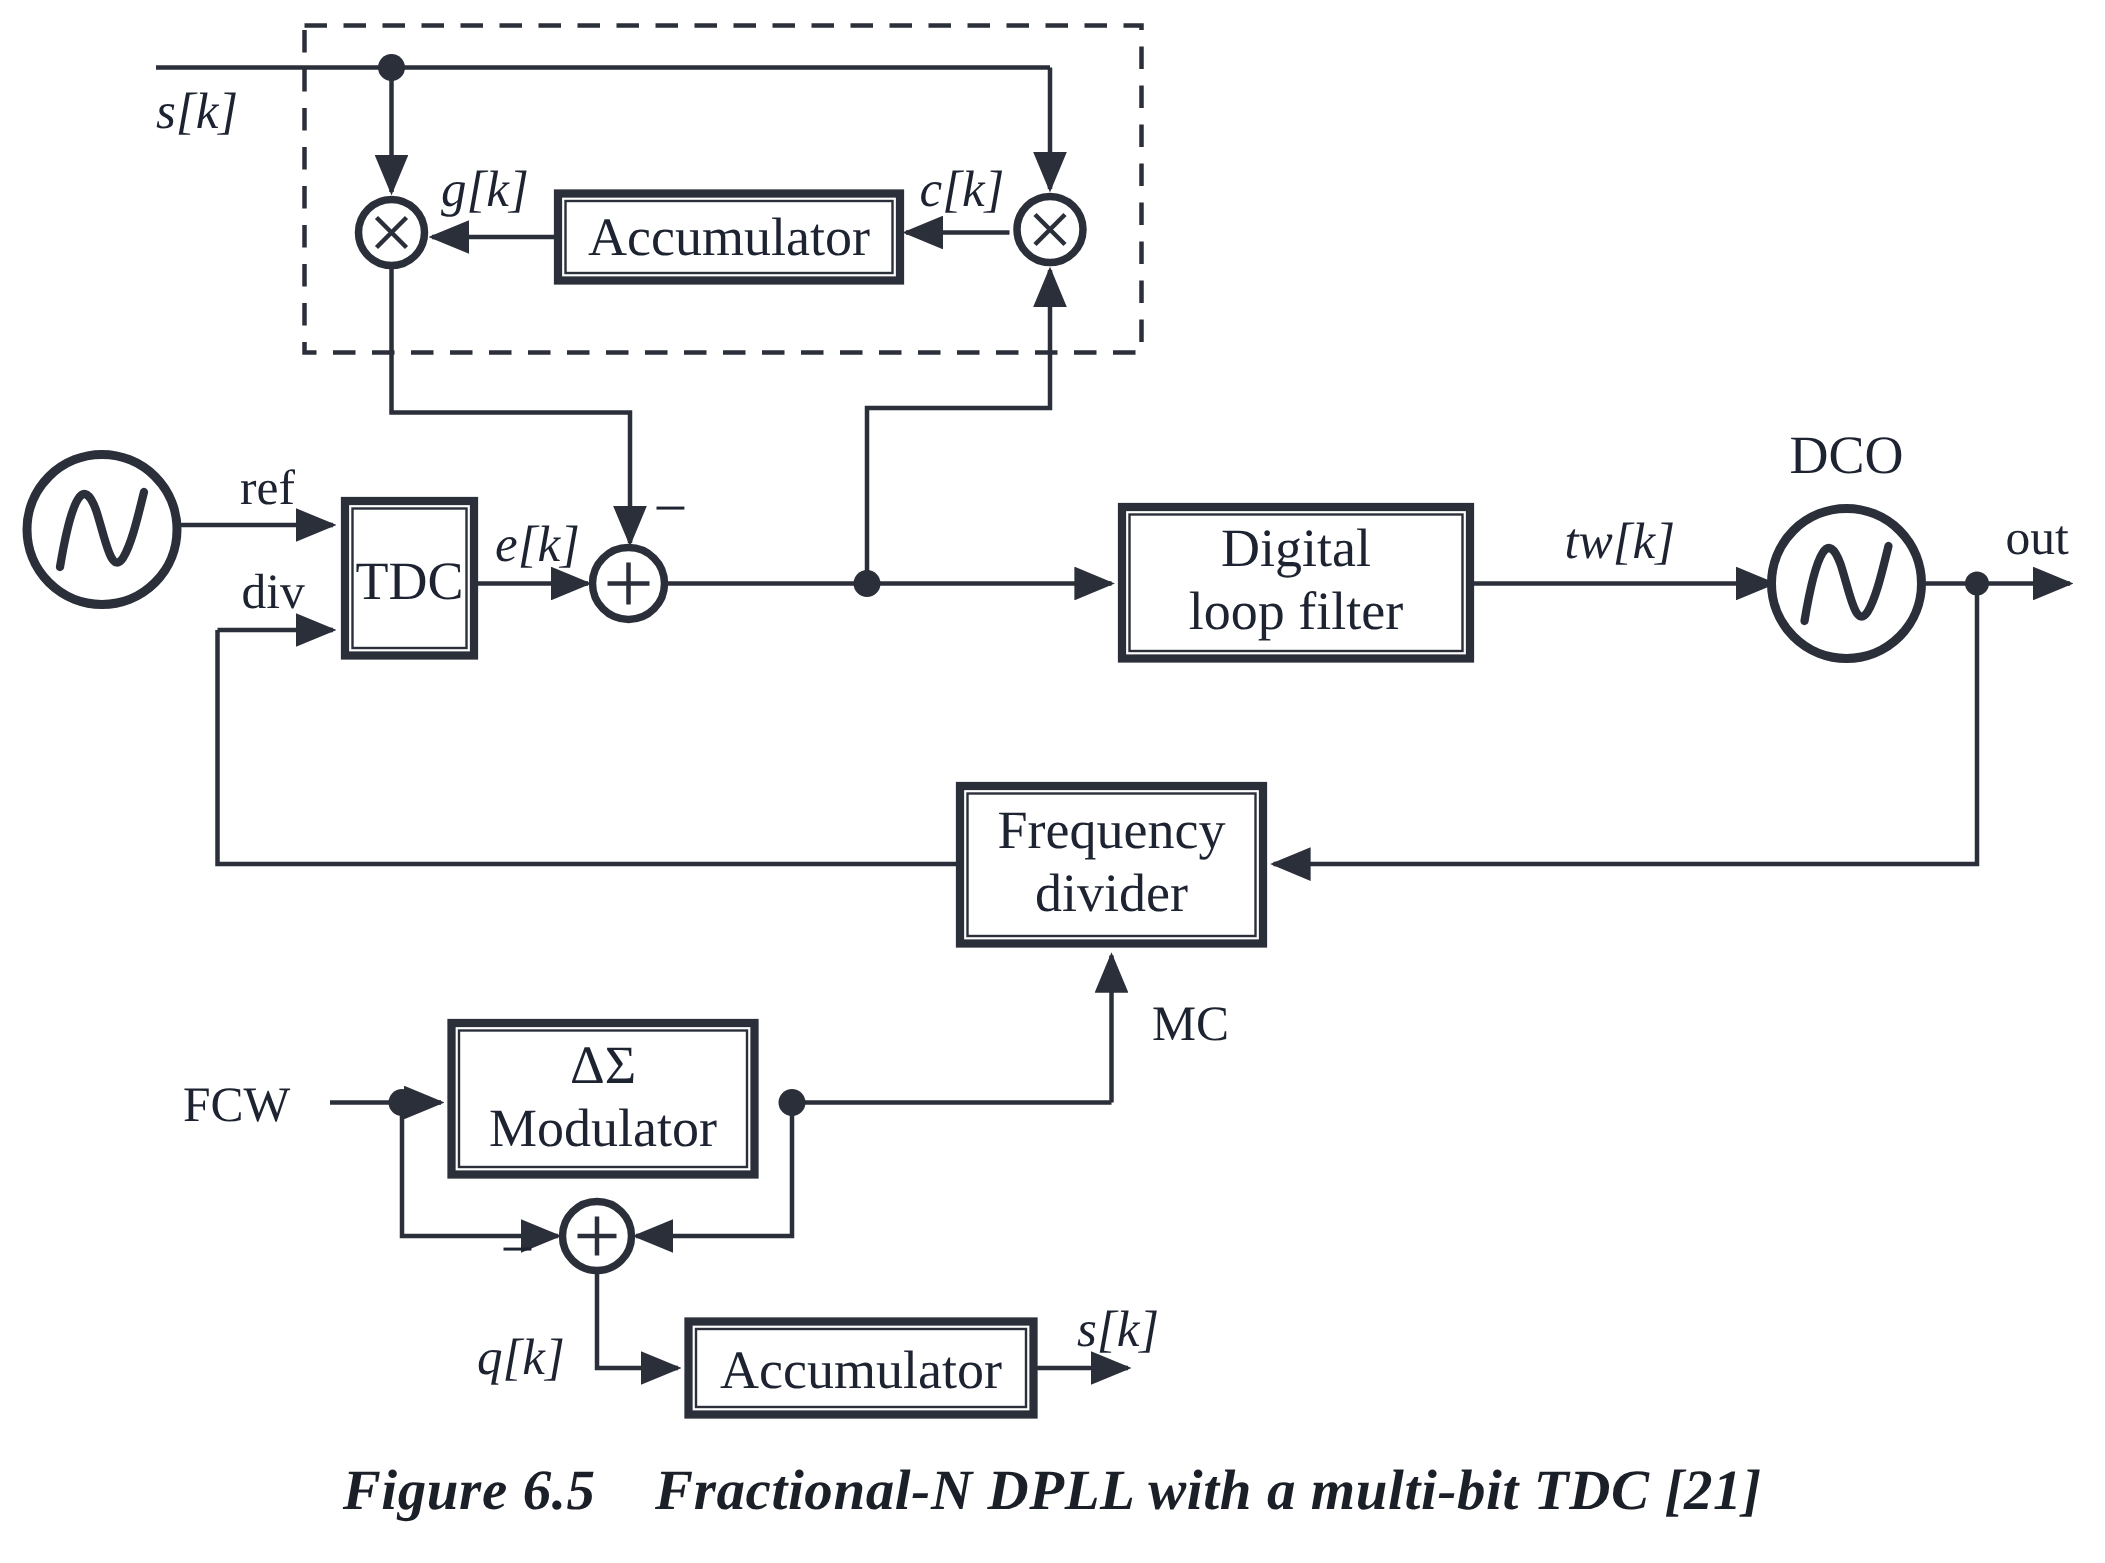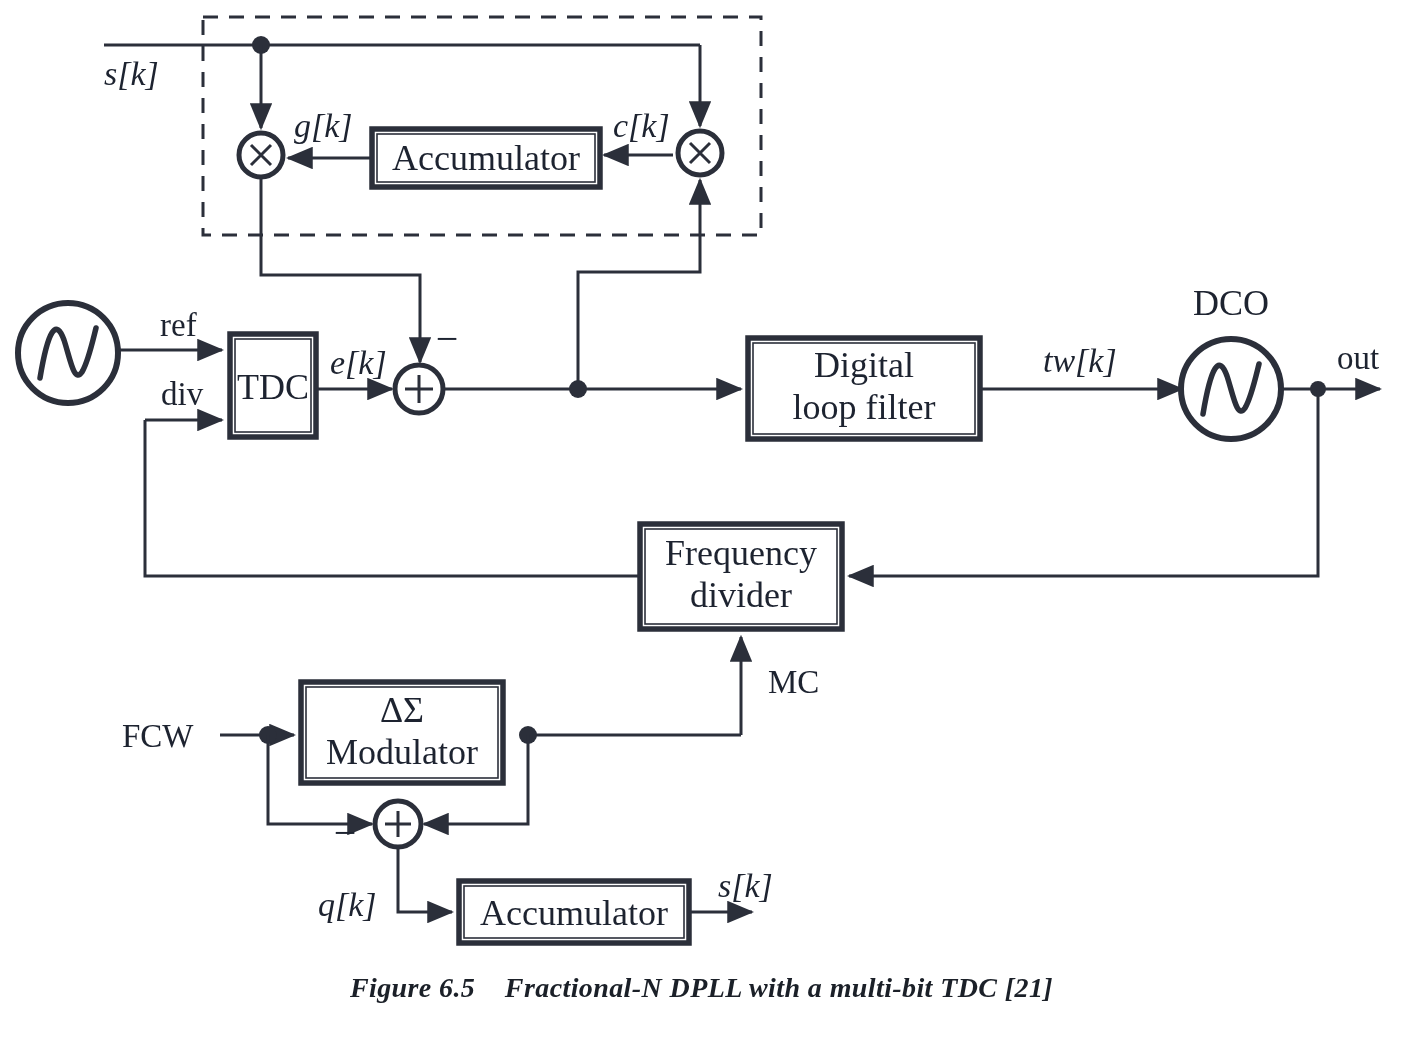--- a/index.html
+++ b/index.html
@@ -94,21 +94,21 @@
   }
   #caption {
     position: absolute;
     left: 0;
     top: 972px;
     width: 1403px;
     text-align: center;
     font-family: "Liberation Serif", "DejaVu Serif", serif;
     font-style: italic;
     font-weight: bold;
-    font-size: 28px;
+    font-size: 38px;
     color: #1b2028;
     letter-spacing: 0.4px;
     white-space: pre;
   }
 </style>
 </head>
 <body>
 
 <div id="figure-root">
 

